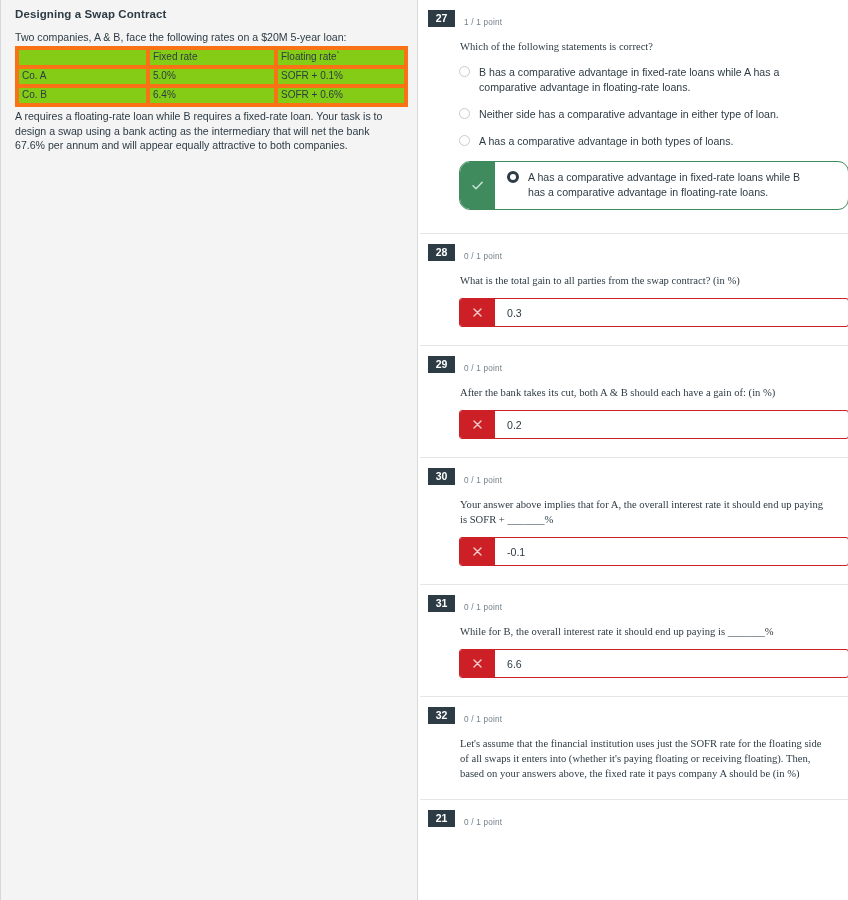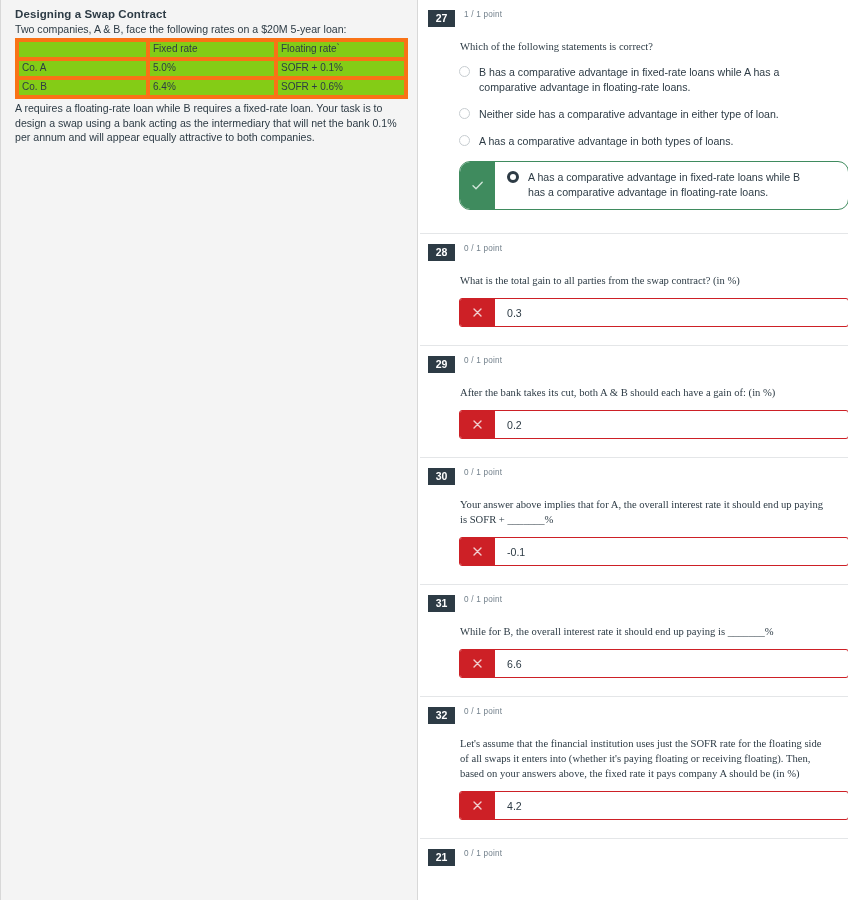--- a/index.html
+++ b/index.html
@@ -24,21 +24,21 @@
     background: #f4f4f4;
     border-left: 1px solid #d8d8d8;
     border-right: 1px solid #d8d8d8;
     padding: 8px 16px 0 14px;
     overflow: hidden;
   }
   .stimulus-title {
     font-size: 11.5px;
     font-weight: bold;
     color: #2d3b45;
-    margin: 0 0 2px 0;
+    margin: 0 0 10px 0;
     letter-spacing: .1px;
   }
   .stimulus-lead {
     font-size: 10.6px;
     color: #2d3b45;
     margin: 0 0 2px 0;
     line-height: 1.35;
   }
   table.rates {
     border-collapse: collapse;
@@ -77,21 +77,21 @@
     position: relative;
     padding: 0 20px 0 10px;
   }
   .q-divider {
     height: 1px;
     background: #e4e6e8;
     margin: 0 2px 0 2px;
   }
   .q-header {
     display: flex;
-    align-items: flex-start;
+    align-items: flex-end;
     gap: 9px;
     padding: 10px 0 0 0;
   }
   .q-number {
     background: #2d3b45;
     color: #ffffff;
     font-size: 10.5px;
     font-weight: bold;
     min-width: 27px;
     height: 17px;
@@ -220,21 +220,21 @@
           <td>SOFR + 0.1%</td>
         </tr>
         <tr>
           <td>Co. B</td>
           <td>6.4%</td>
           <td>SOFR + 0.6%</td>
         </tr>
       </tbody>
     </table>
 
-    <div class="stimulus-body">A requires a floating-rate loan while B requires a fixed-rate loan. Your task is to design a swap using a bank acting as the intermediary that will net the bank 0.1% per annum and will appear equally attractive to both companies.</div>
+    <div class="stimulus-body">A requires a floating-rate loan while B requires a fixed-rate loan. Your task is to design a swap using a bank acting as the intermediary that will net the bank 67.6% per annum and will appear equally attractive to both companies.</div>
   </div>
 
   <div class="questions-col">
 
     <div class="question">
       <div class="q-header">
         <span class="q-number">27</span>
         <span class="q-points">1 / 1 point</span>
       </div>
       <div class="q-prompt">Which of the following statements is correct?</div>
@@ -353,30 +353,20 @@
     </div>
 
     <div class="q-divider"></div>
 
     <div class="question">
       <div class="q-header">
         <span class="q-number">32</span>
         <span class="q-points">0 / 1 point</span>
       </div>
       <div class="q-prompt">Let's assume that the financial institution uses just the SOFR rate for the floating side of all swaps it enters into (whether it's paying floating or receiving floating). Then, based on your answers above, the fixed rate it pays company A should be (in %)</div>
-      <div class="answer-wrong">
-        <span class="marker bad">
-          <span class="x-icon">
-            <svg width="13" height="13" viewBox="0 0 13 13" aria-hidden="true">
-              <path d="M3 3 L10 10 M10 3 L3 10" fill="none" stroke="#f2cfd0" stroke-width="1.4" stroke-linecap="round"></path>
-            </svg>
-          </span>
-        </span>
-        <span class="answer-value">4.2</span>
-      </div>
       <div style="height:18px"></div>
     </div>
 
     <div class="q-divider"></div>
 
     <div class="question">
       <div class="q-header">
         <span class="q-number">21</span>
         <span class="q-points">0 / 1 point</span>
       </div>

